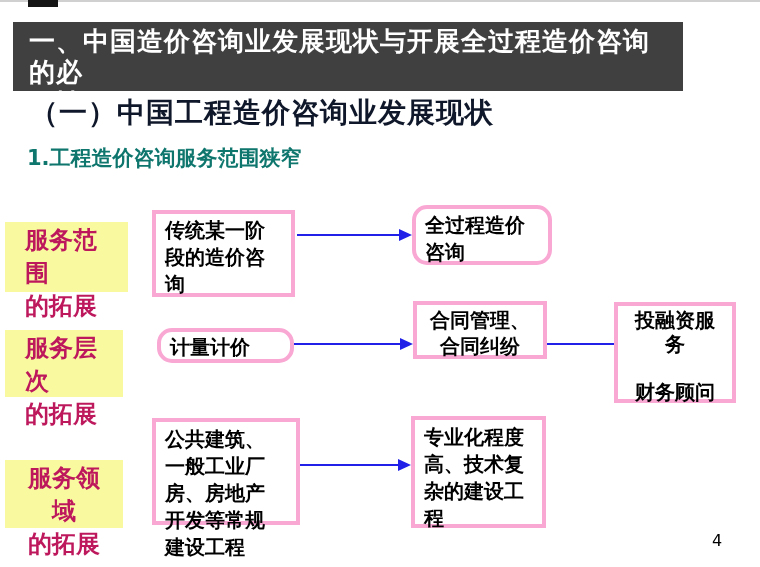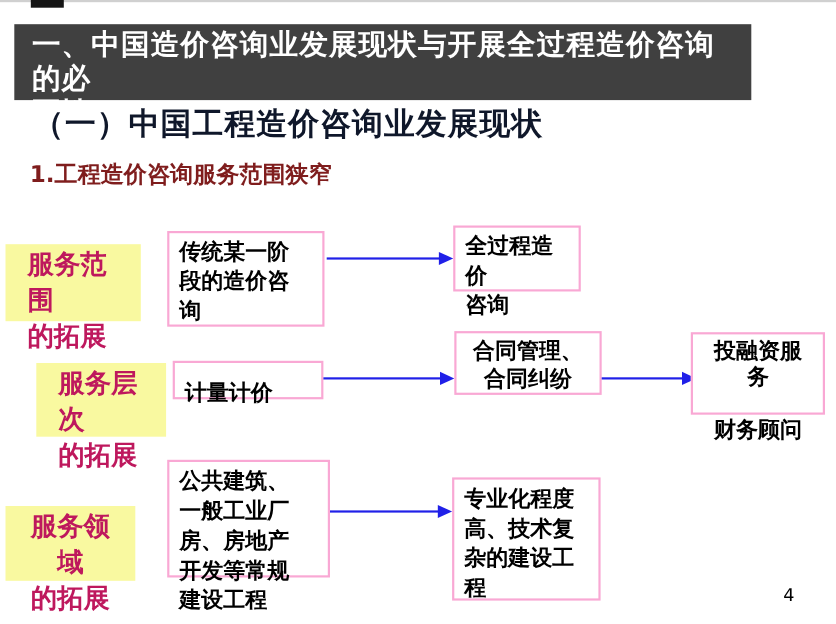--- a/index.html
+++ b/index.html
@@ -13,41 +13,41 @@
   .top-line{left:0;top:0;width:760px;height:2px;background:#d0d0d0;}
   .top-mark{left:28px;top:0;width:30px;height:7px;background:#151515;}
   
   .banner{
     left:13px;top:22px;width:670px;height:69px;background:#404040;
     color:#ffffff;font-weight:bold;font-size:26px;line-height:31px;
     padding:4px 16px;letter-spacing:1px;
   }
   
   .heading{left:30px;top:94px;width:560px;color:#0f172a;font-weight:bold;font-size:28px;letter-spacing:1px;}
-  .subheading{left:27px;top:144px;width:450px;color:#7f1d1d;font-weight:bold;font-size:21px;}
+  .subheading{left:27px;top:144px;width:450px;color:#0f766e;font-weight:bold;font-size:21px;}
   
   .row-label{
     background:#f9f9a0;color:#be185d;font-weight:bold;font-size:24px;
     line-height:33px;padding:2px 20px;
   }
   .label-1{left:5px;top:222px;width:123px;height:70px;}
-  .label-2{left:5px;top:330px;width:118px;height:67px;margin-left:28px;}
+  .label-2{left:5px;top:330px;width:118px;height:67px;}
   .label-3{left:5px;top:460px;width:118px;height:68px;text-align:center;}
   
   .flow-box{
-    border:2px solid #f9a8d4;background:#ffffff;color:#000000;
+    border:4px solid #f9a8d4;background:#ffffff;color:#000000;
     font-weight:bold;font-size:20px;line-height:27px;padding:3px 9px;
   }
   .box-1a{left:152px;top:210px;width:143px;height:87px;}
-  .box-1b{left:412px;top:205px;width:116px;height:60px;}
-  .box-2a{left:157px;top:328px;width:137px;height:35px;padding-top:14px;}
+  .box-1b{left:412px;top:205px;width:140px;height:60px;border-radius:15px;}
+  .box-2a{left:157px;top:328px;width:137px;height:35px;padding-top:2px;border-radius:15px;}
   .box-2b{left:413px;top:301px;width:134px;height:58px;text-align:center;line-height:26px;padding:2px 4px;}
-  .box-2c{left:628px;top:302px;width:122px;height:75px;text-align:center;line-height:24px;padding:2px 4px;}
+  .box-2c{left:614px;top:302px;width:122px;height:101px;text-align:center;line-height:24px;padding:2px 4px;}
   .box-3a{left:152px;top:418px;width:148px;height:107px;padding-top:4px;}
-  .box-3b{left:411px;top:434px;width:135px;height:112px;padding-top:4px;}
+  .box-3b{left:411px;top:416px;width:135px;height:112px;padding-top:4px;}
   
   .arrow-line{height:2px;background:#2020e8;}
   .arrow-head{width:0;height:0;border-top:6px solid transparent;border-bottom:6px solid transparent;border-left:13px solid #2020e8;}
   .a1-line{left:297px;top:234px;width:103px;}
   .a1-head{left:399px;top:229px;}
   .a2a-line{left:294px;top:343px;width:107px;}
   .a2a-head{left:400px;top:338px;}
   .a2b-line{left:547px;top:343px;width:74px;}
   .a2b-head{left:620px;top:338px;}
   .a3-line{left:300px;top:464px;width:99px;}

